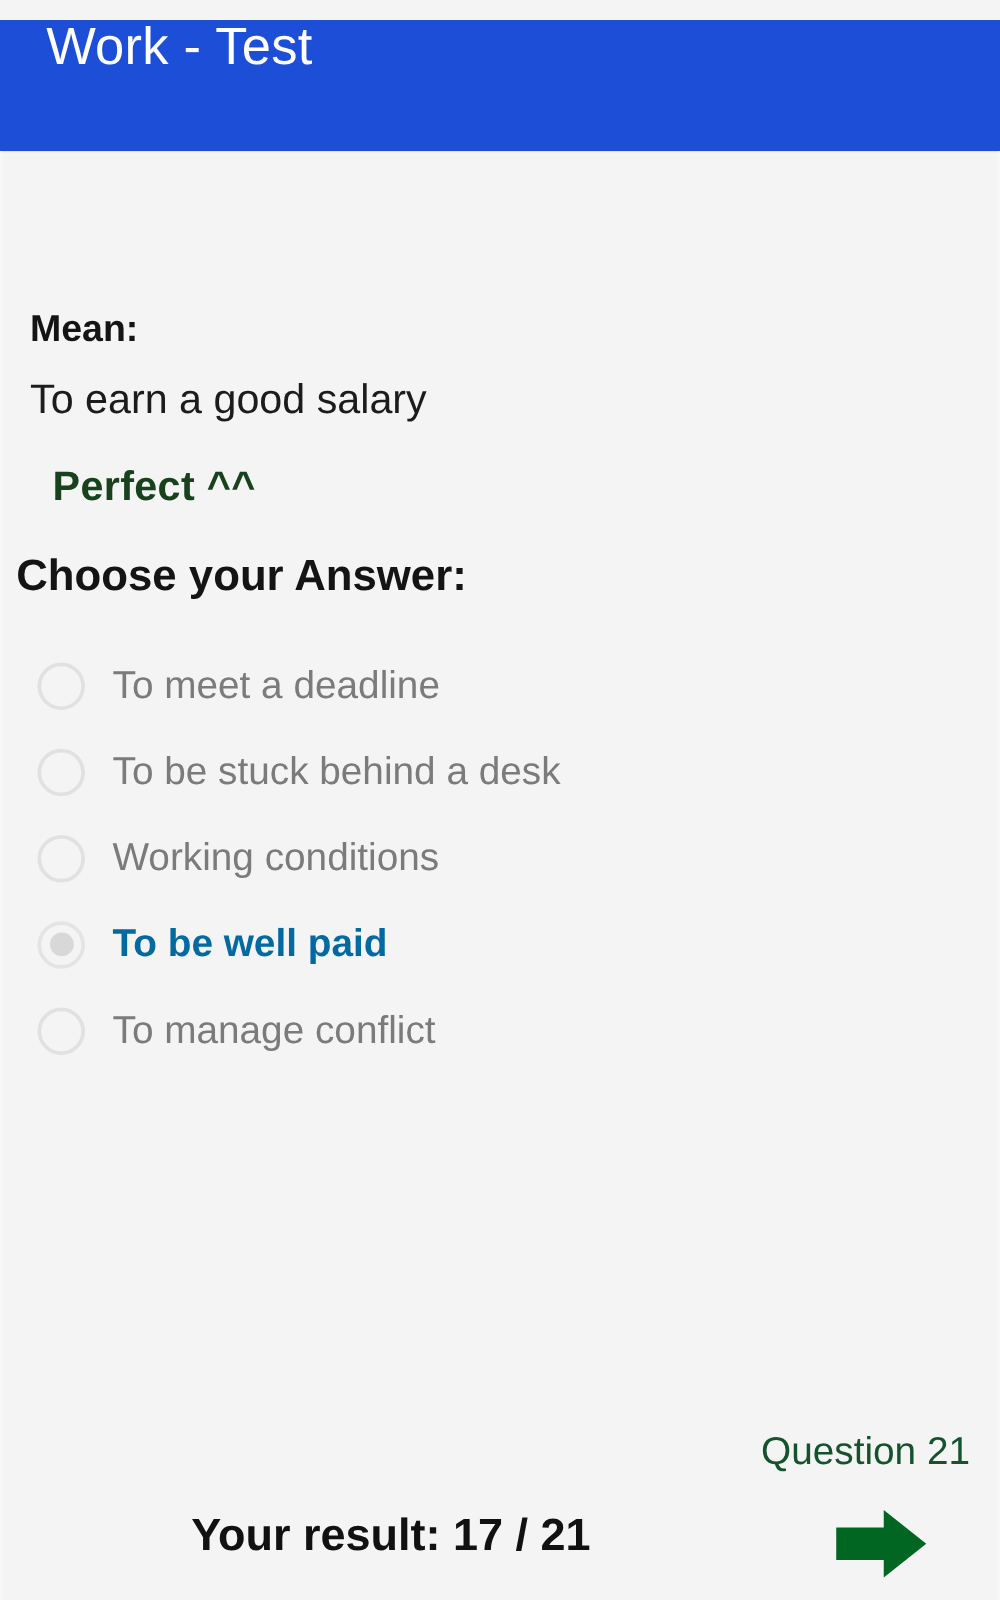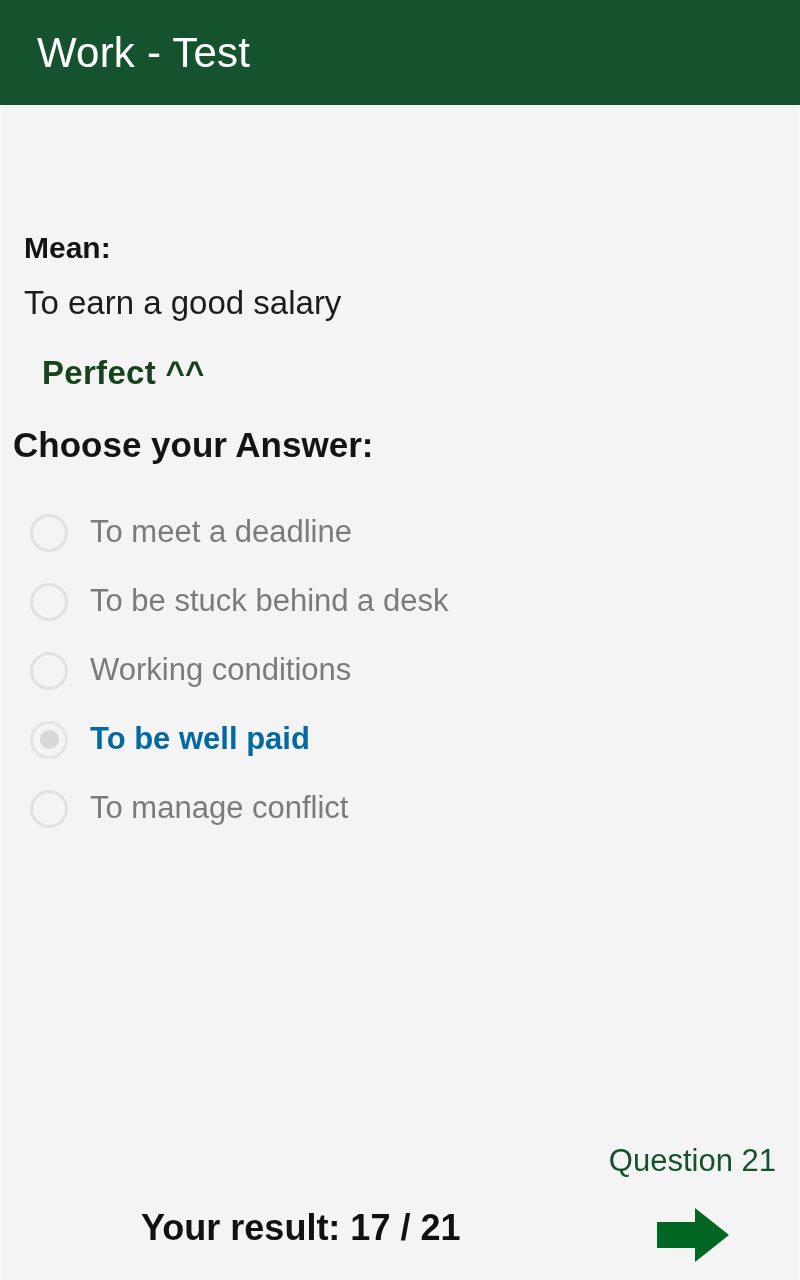--- a/index.html
+++ b/index.html
@@ -22,26 +22,27 @@
     height: 1280px;
     background: #f4f4f4;
     display: flex;
     flex-direction: column;
   }
 
   
   .appbar {
     position: relative;
     height: 105px;
-    background: #14532d;
+    background: #1d4ed8;
     flex: 0 0 105px;
     display: flex;
-    align-items: center;
+    align-items: flex-start;
     box-sizing: border-box;
     padding-left: 37px;
+    margin-top: 16px;
   }
   .appbar::after {
     content: "";
     position: absolute;
     left: 0;
     right: 0;
     bottom: -4px;
     height: 4px;
     background: linear-gradient(to bottom, rgba(0,0,0,0.16), rgba(0,0,0,0));
   }
@@ -167,21 +168,21 @@
     font-size: 31px;
     font-weight: 400;
     color: #14532d;
     line-height: 1.1;
     text-align: right;
     white-space: nowrap;
   }
 
   .bottom-bar {
     position: absolute;
-    left: 0;
+    left: 12px;
     right: 0;
     bottom: 0;
     height: 86px;
     display: flex;
     align-items: center;
   }
   .result-text {
     position: absolute;
     left: 139px;
     top: 14px;

